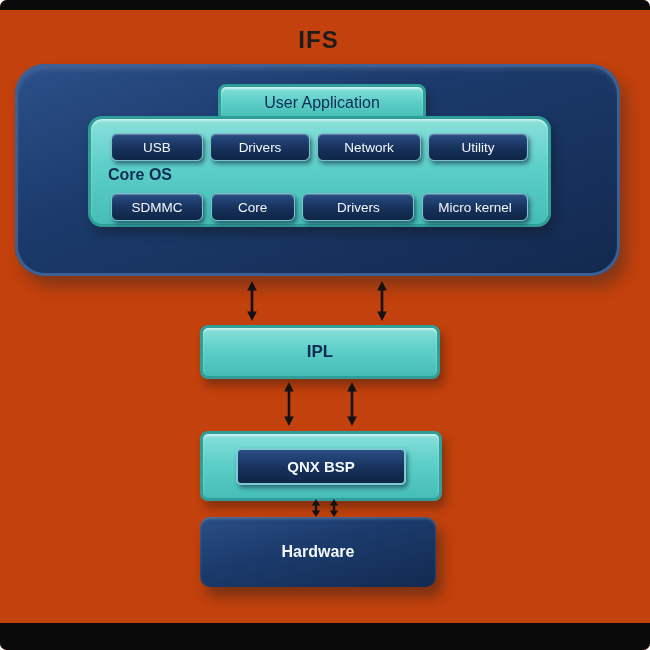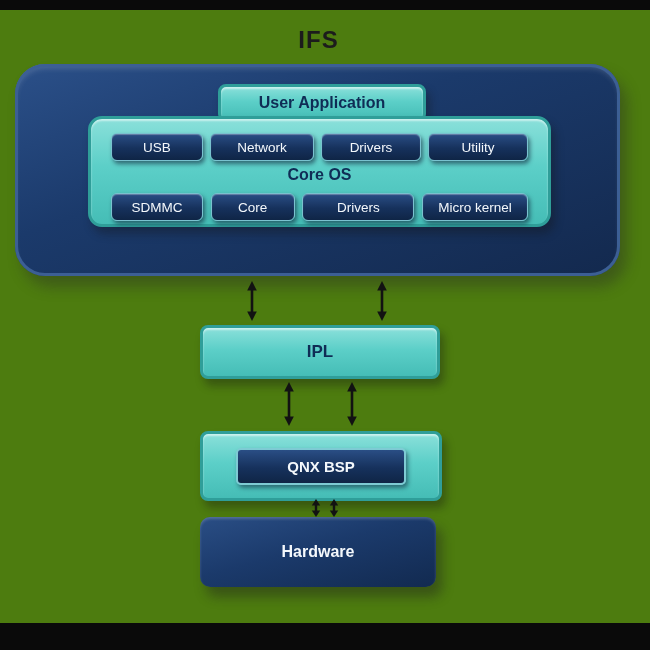--- a/index.html
+++ b/index.html
@@ -1,18 +1,19 @@
 <!DOCTYPE html>
 <html><head>
 <meta charset="utf-8">
 <style>
   html,body{margin:0;padding:0;background:#ffffff;}
   #stage{
-    position:relative;width:650px;height:650px;background:#4d7c0f;overflow:hidden;
+    position:relative;width:650px;height:650px;background:#c2410c;overflow:hidden;
     font-family:"Liberation Sans", sans-serif;
+    border-radius:7px;
   }
   .black-bar{position:absolute;left:0;width:650px;background:#0a0a0a;}
   #bar-top{top:0;height:10px;}
   #bar-bottom{top:623px;height:27px;}
 
   .diagram-title{
     position:absolute;left:15px;top:26px;width:607px;text-align:center;
     font-size:24px;font-weight:600;color:#1c1c1c;letter-spacing:1px;
   }
 
@@ -28,30 +29,30 @@
   .teal-box{
     background:linear-gradient(180deg,#8ae0da 0%,#5ccfc8 45%,#45bdb6 100%);
     border:3px solid #2f9e99;
     box-shadow:4px 7px 9px rgba(20,20,20,.35), inset 0 2px 2px rgba(255,255,255,.55);
     color:#0f2c55;
   }
 
   .user-app{
     position:absolute;left:203px;top:20px;width:202px;height:32px;
     border-radius:8px;display:flex;align-items:center;justify-content:center;
-    font-size:16px;font-weight:700;
+    font-size:16px;font-weight:400;
   }
 
   .core-os{
     position:absolute;left:73px;top:52px;width:457px;height:105px;
     border-radius:14px;
   }
   .core-os-label{
-    position:absolute;left:0;top:47px;width:100%;text-align:center;
-    font-size:16px;font-weight:600;color:#0f2c55;
+    position:absolute;left:0;top:47px;width:100%;
+    font-size:16px;font-weight:600;color:#0f2c55;padding-left:17px;
   }
   .chip-row{
     position:absolute;left:20px;right:20px;display:flex;justify-content:space-between;
   }
   #row1{top:14px;}
   #row2{top:74px;justify-content:space-between;}
   .chip{
     height:26px;border-radius:6px;display:flex;align-items:center;justify-content:center;
     background:linear-gradient(180deg,#2a4e85 0%,#16315c 55%,#0f2546 100%);
     border:1px solid #79c2cf;
@@ -100,22 +101,22 @@
 
   <div class="diagram-title">IFS</div>
 
   <div class="ifs-container">
 
     <div class="teal-box user-app">User Application</div>
 
     <div class="teal-box core-os">
       <div id="row1" class="chip-row">
         <div class="chip w-usb">USB</div>
+        <div class="chip w-drivers">Drivers</div>
         <div class="chip w-network">Network</div>
-        <div class="chip w-drivers">Drivers</div>
         <div class="chip w-utility">Utility</div>
       </div>
 
       <div class="core-os-label">Core OS</div>
 
       <div id="row2" class="chip-row">
         <div class="chip w-sdmmc">SDMMC</div>
         <div class="chip w-audio">Core</div>
         <div class="chip w-services">Drivers</div>
         <div class="chip w-micro">Micro kernel</div>

